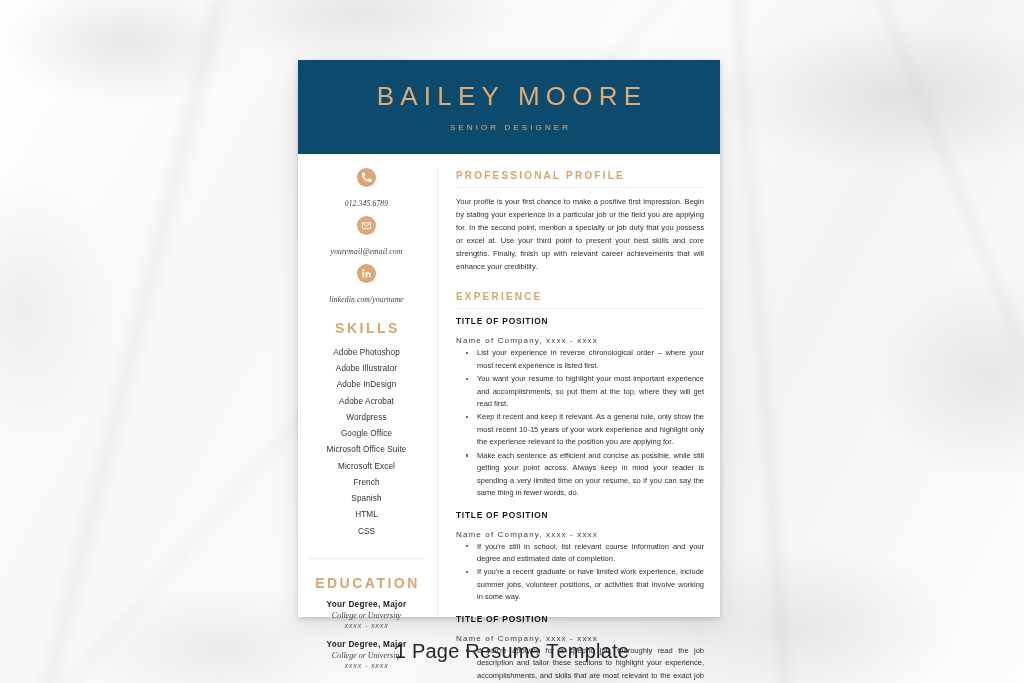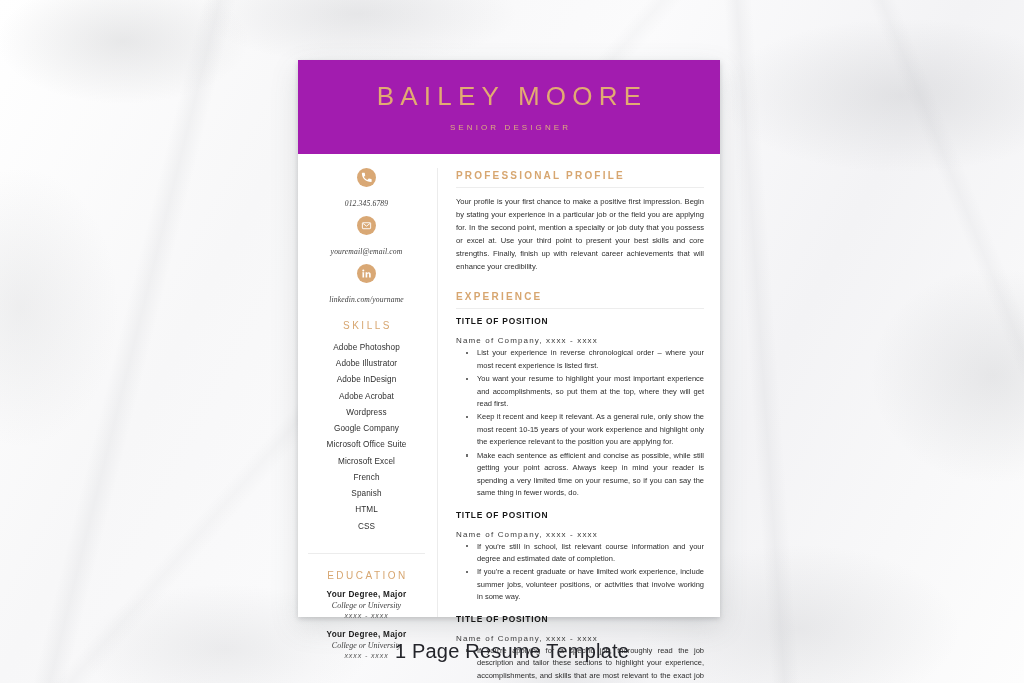--- a/index.html
+++ b/index.html
@@ -46,21 +46,21 @@
     top: 60px;
     width: 422px;
     height: 557px;
     background: #ffffff;
     box-shadow: 0 2px 5px rgba(90,92,96,0.26), 0 10px 26px rgba(90,92,96,0.17);
   }
 
   
   #header {
     height: 94px;
-    background: #a21caf;
+    background: #0c4a6e;
     display: flex;
     flex-direction: column;
     align-items: center;
     justify-content: center;
   }
   #name {
     color: #e2ab72;
     font-size: 26px;
     letter-spacing: 6.2px;
     font-weight: 400;
@@ -103,23 +103,23 @@
     font-style: italic;
     font-size: 7.6px;
     color: #3b3b3b;
     margin-top: 12px;
     letter-spacing: 0.15px;
   }
 
   
   .side-head {
     color: #d7a670;
-    font-size: 10px;
+    font-size: 14px;
     letter-spacing: 2.5px;
-    font-weight: 400;
+    font-weight: 700;
     margin: 16px 0 9px;
     padding-left: 2px;
   }
   .side-rule {
     height: 1px;
     background: #ececec;
     margin: 18px 4px 0;
   }
 
   .skill {
@@ -263,21 +263,21 @@
   </div>
         </div>
 
       <div class="side-head">SKILLS</div>
       <div id="skills">
   <div class="skill">Adobe Photoshop</div>
   <div class="skill">Adobe Illustrator</div>
   <div class="skill">Adobe InDesign</div>
   <div class="skill">Adobe Acrobat</div>
   <div class="skill">Wordpress</div>
-  <div class="skill">Google Company</div>
+  <div class="skill">Google Office</div>
   <div class="skill">Microsoft Office Suite</div>
   <div class="skill">Microsoft Excel</div>
   <div class="skill">French</div>
   <div class="skill">Spanish</div>
   <div class="skill">HTML</div>
   <div class="skill">CSS</div>
         </div>
 
       <div class="side-rule"></div>
 

